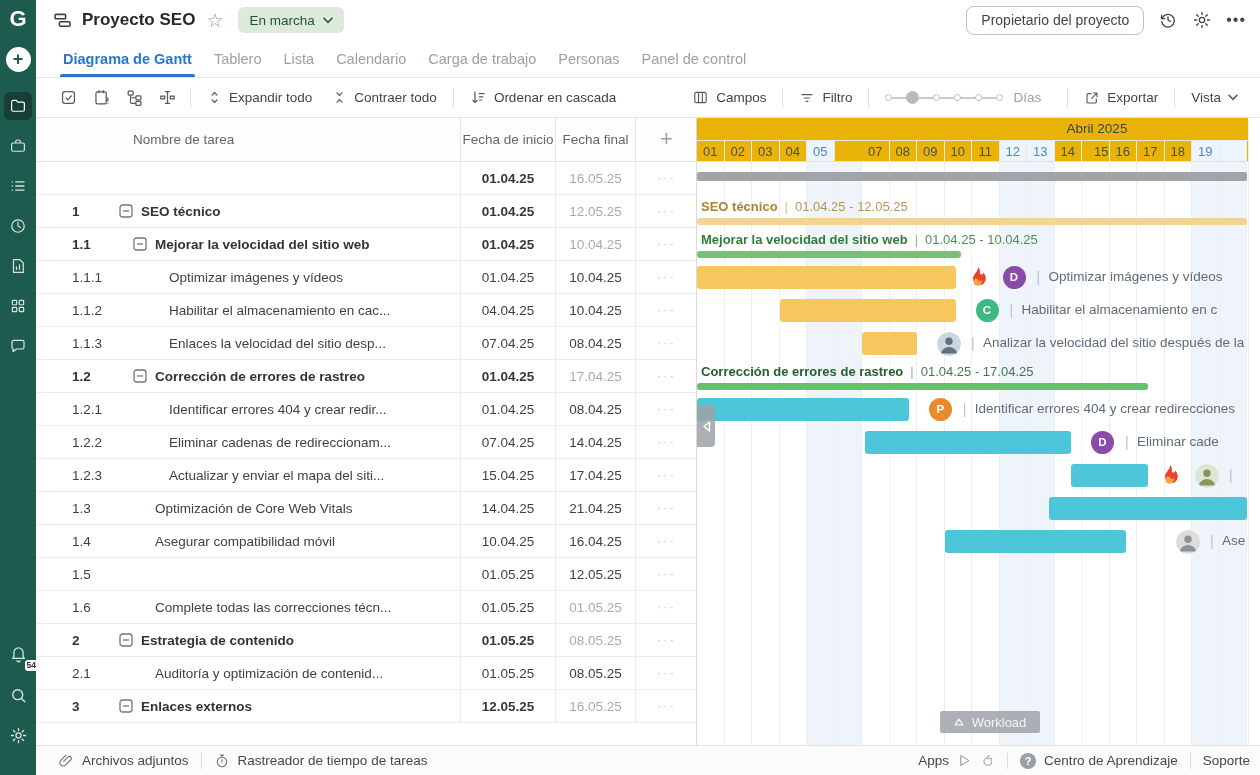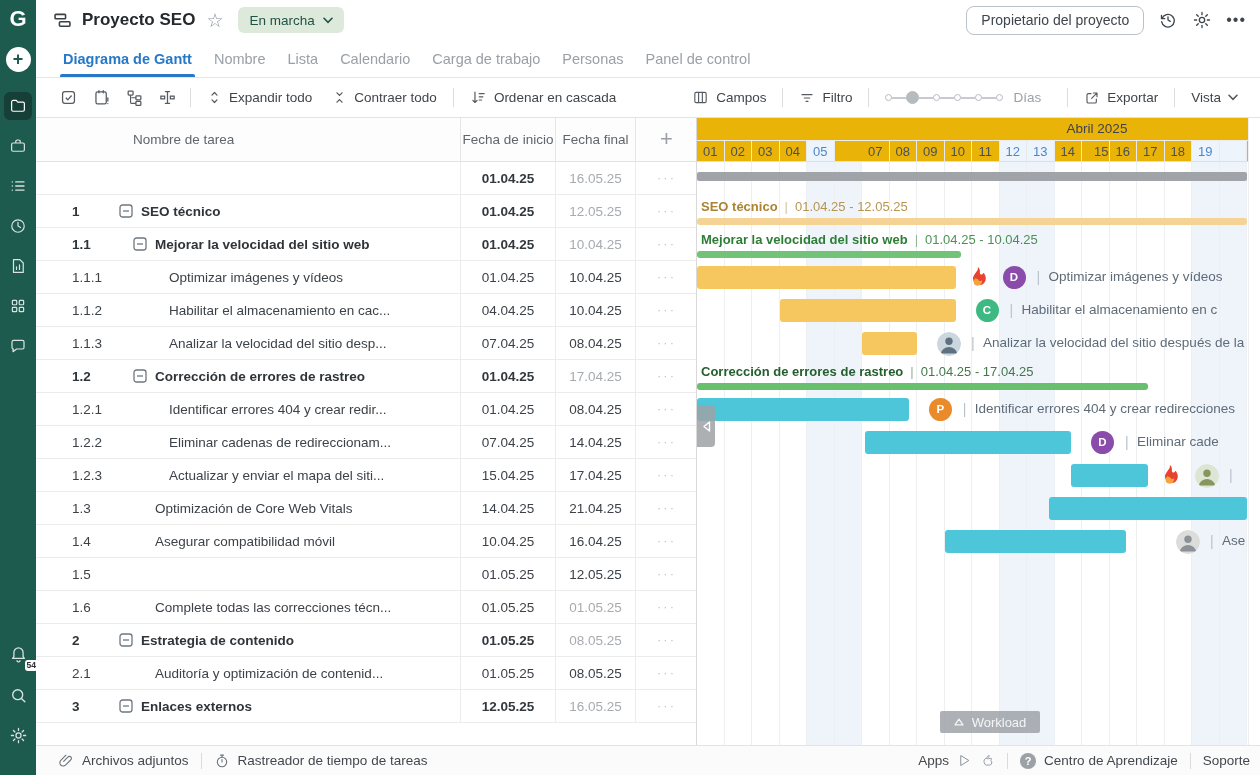--- a/index.html
+++ b/index.html
@@ -201,21 +201,21 @@
         </span>
         <span class="dots">•••</span>
       </span>
     </div>
 
     <div class="tabs" id="tabs">
         <div class="tab active">
           <span>Diagrama de Gantt</span>
         </div>
         <div class="tab">
-          <span>Nombre</span>
+          <span>Tablero</span>
         </div>
         <div class="tab">
           <span>Lista</span>
         </div>
         <div class="tab">
           <span>Calendario</span>
         </div>
         <div class="tab">
           <span>Carga de trabajo</span>
         </div>
@@ -375,21 +375,21 @@
             </div>
             <div class="trow">
               <div class="wbs">1.1.2</div>
               <div class="tname" style="left: 133px;">Habilitar el almacenamiento en cac...</div>
               <div class="dcell d-start">04.04.25</div>
               <div class="dcell d-end">10.04.25</div>
               <div class="acts">···</div>
             </div>
             <div class="trow">
               <div class="wbs">1.1.3</div>
-              <div class="tname" style="left: 133px;">Analizar la velocidad del sitio desp...</div>
+              <div class="tname" style="left: 133px;">Enlaces la velocidad del sitio desp...</div>
               <div class="dcell d-start">07.04.25</div>
               <div class="dcell d-end">08.04.25</div>
               <div class="acts">···</div>
             </div>
             <div class="trow">
               <div class="wbs b">1.2</div>
               <div class="cbox" style="left: 97px;">
                 <svg width="14" height="14" viewBox="0 0 14 14" fill="none">
                   <rect x="1" y="1" width="12" height="12" rx="2.5" stroke="currentColor" stroke-width="1.3"></rect>
                   <path d="M4 7h6" stroke="currentColor" stroke-width="1.3"></path>

